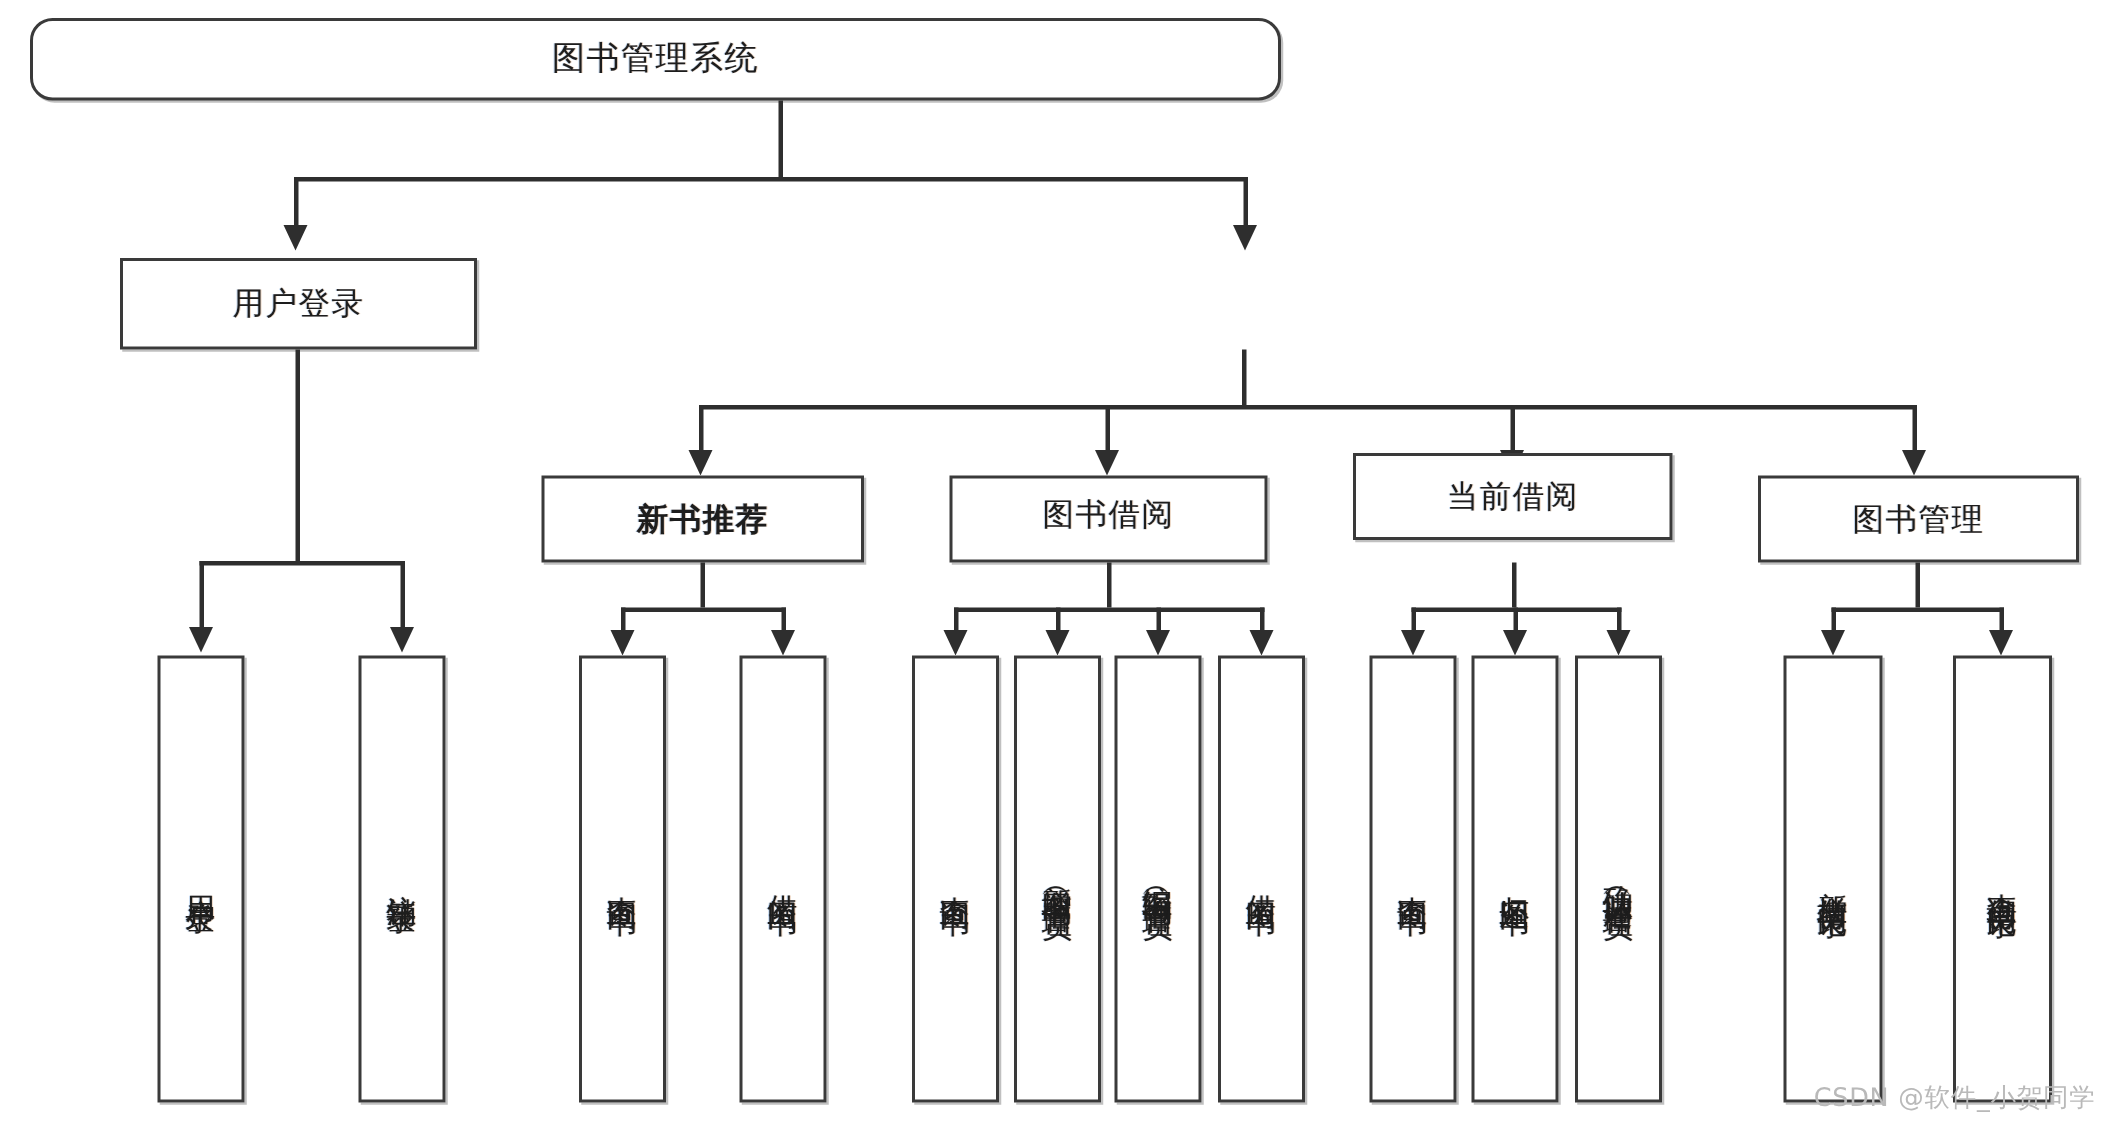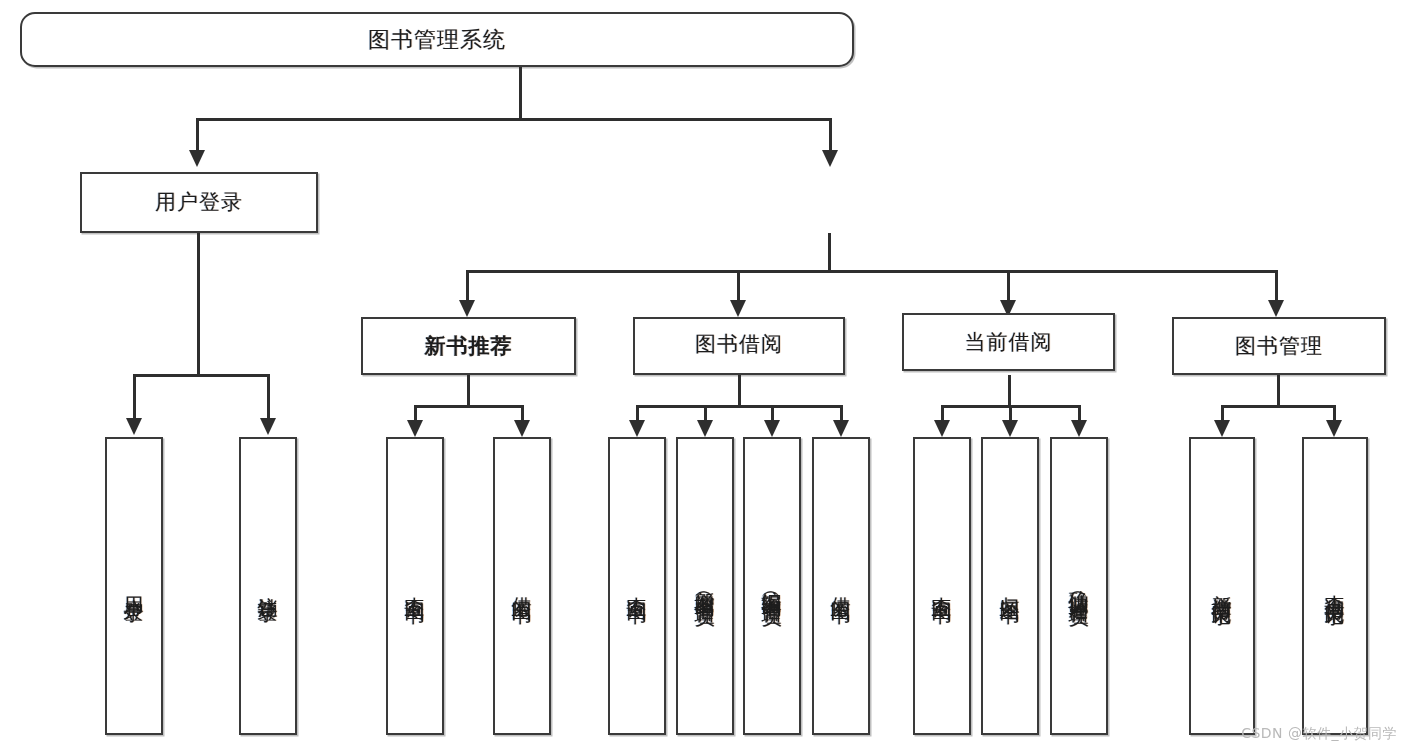--- a/index.html
+++ b/index.html
@@ -54,21 +54,21 @@
     width:0;height:0;
     border-left:8px solid transparent;
     border-right:8px solid transparent;
     border-top:17px solid #2e2e2e;
   }
   
   #watermark{
     position:absolute;
     right:8px;
     bottom:4px;
-    font-size:14px;
+    font-size:17px;
     color:#b9b9b9;
     letter-spacing:.5px;
     white-space:nowrap;
     user-select:none;
   }
 </style>
 </head>
 <body>
 
 <div id="canvas">
@@ -107,21 +107,21 @@
   <div class="arrow" style="left:730px;top:300px;"></div>
   <div class="arrow" style="left:1000px;top:300px;"></div>
   <div class="arrow" style="left:1268px;top:300px;"></div>
 
   <div class="node" style="left:361px;top:317px;width:215px;height:58px;font-weight:bold;">
     <span class="lbl">新书推荐</span>
   </div>
   <div class="node" style="left:633px;top:317px;width:212px;height:58px;font-family:Liberation Mono, monospace;">
     <span class="lbl">图书借阅</span>
   </div>
-  <div class="node" style="left:902px;top:313px;width:213px;height:58px;text-align:center;">
+  <div class="node" style="left:902px;top:302px;width:213px;height:58px;text-align:center;">
     <span class="lbl">当前借阅</span>
   </div>
   <div class="node" style="left:1172px;top:317px;width:214px;height:58px;">
     <span class="lbl">图书管理</span>
   </div>
 
   <div class="vline" style="left:467px;top:375px;width:3px;height:30px;"></div>
   <div class="hline" style="left:414px;top:405px;width:110px;height:3px;"></div>
   <div class="vline" style="left:414px;top:405px;width:3px;height:15px;"></div>
   <div class="vline" style="left:521px;top:405px;width:3px;height:15px;"></div>

